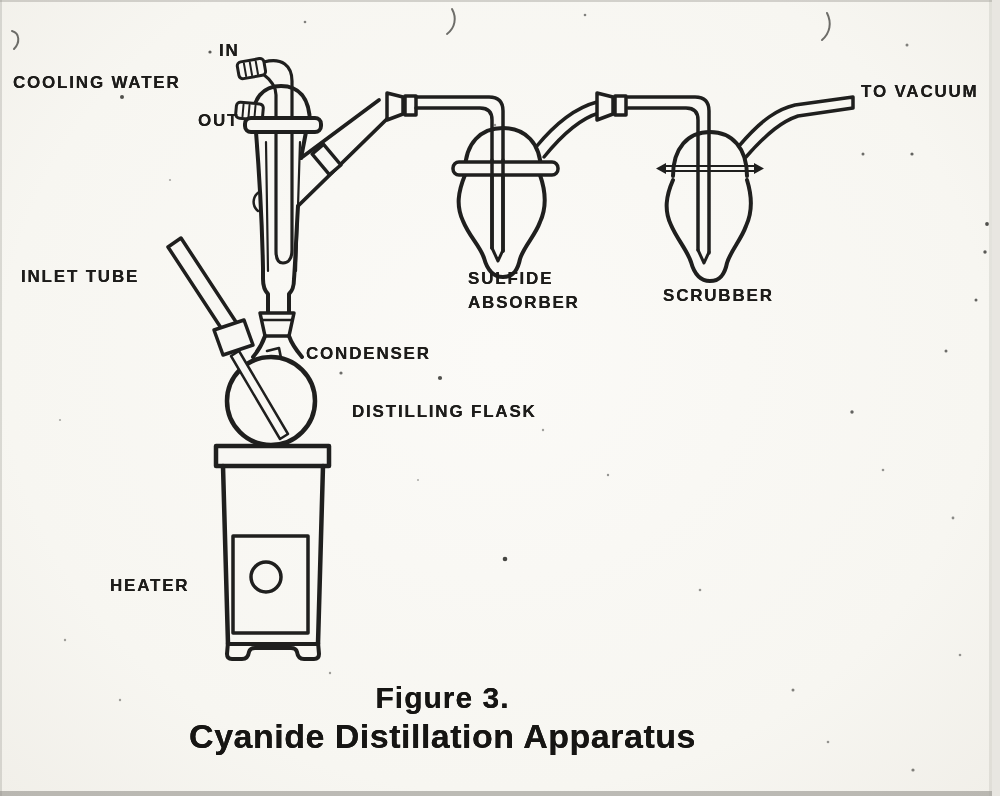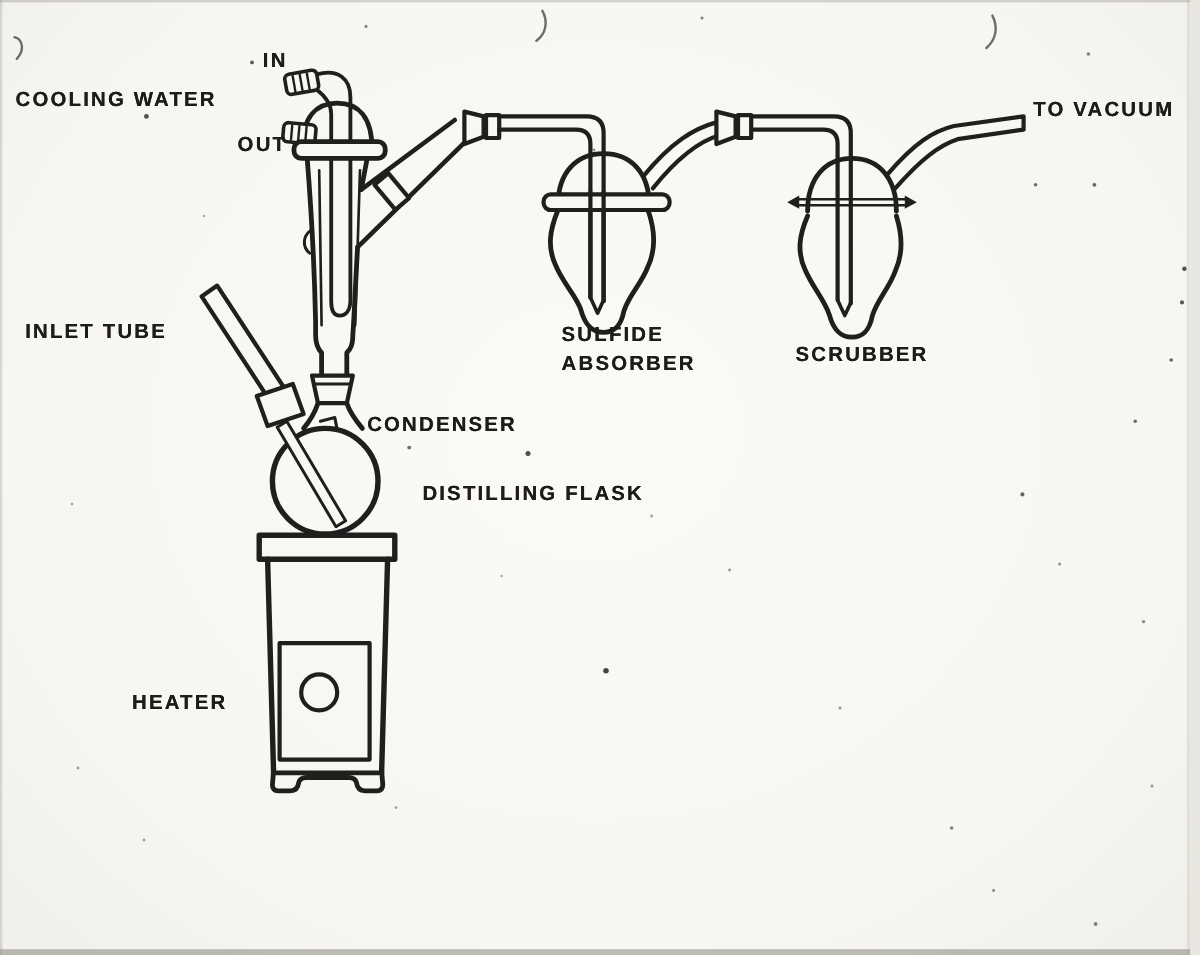--- a/index.html
+++ b/index.html
@@ -159,18 +159,22 @@
   <div class="lbl" style="left:306px;top:344px;">CONDENSER</div>
   <div class="lbl" style="left:352px;top:402px;">DISTILLING FLASK</div>
   <div class="lbl" style="left:110px;top:552px;margin-top:24px;">HEATER</div>
   <div class="lbl lbl2" style="left:468px;top:267px;">
     <div>SULFIDE</div>
     <div>ABSORBER</div>
   </div>
   <div class="lbl" style="left:663px;top:286px;">SCRUBBER</div>
   <div class="lbl" style="left:861px;top:82px;">TO VACUUM</div>
 
+  <div class="caption">
+    <div class="c1">Figure 3.</div>
+    <div class="c2">Cyanide Distillation Apparatus</div>
+  </div>
 
   <div class="edge edge-top"></div>
   <div class="edge edge-bottom"></div>
   <div class="edge edge-left"></div>
   <div class="edge edge-right"></div>
 </div>
 
 </body></html>

